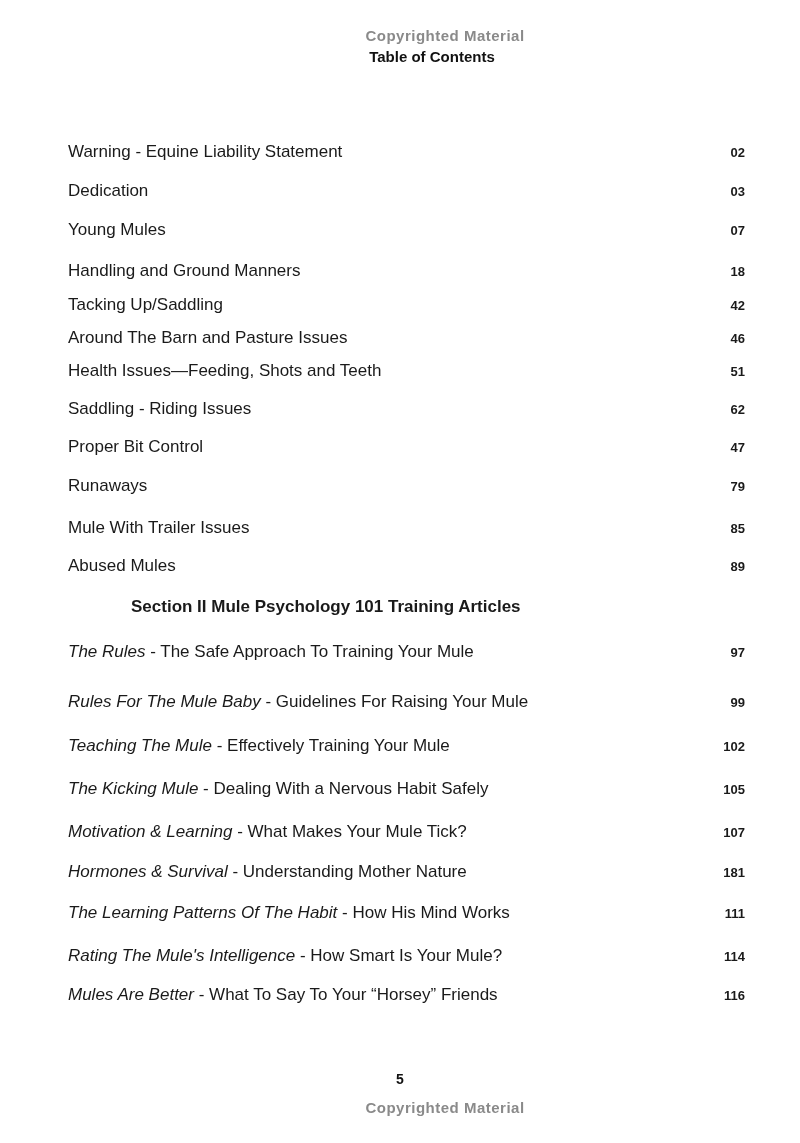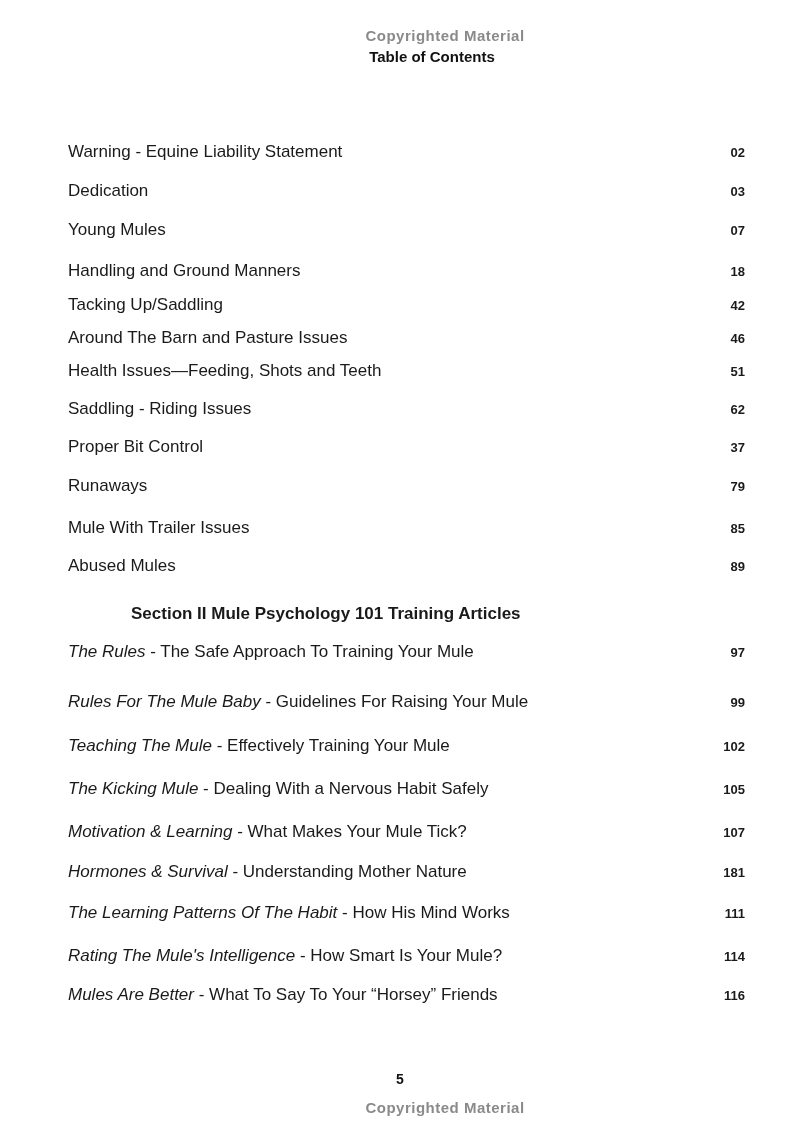--- a/index.html
+++ b/index.html
@@ -58,21 +58,20 @@
     font-weight: bold;
     margin-left: 24px;
   }
   .section-heading {
     position: absolute;
     top: 597px;
     left: 131px;
     font-size: 17px;
     font-weight: bold;
     white-space: nowrap;
-    margin-top: 7px;
   }
   .folio {
     position: absolute;
     left: 0;
     top: 1071px;
     width: 100%;
     text-align: center;
     font-size: 14px;
     font-weight: bold;
     color: #111111;
@@ -121,21 +120,21 @@
       <span class="p">51</span>
     </div>
 
   <div class="row" style="top:399px">
       <span class="t"><em></em><span>Saddling - Riding Issues</span><strong></strong></span>
       <span class="p">62</span>
     </div>
 
   <div class="row" style="top:437px">
       <span class="t"><em></em><span>Proper Bit Control</span><strong></strong></span>
-      <span class="p">37</span>
+      <span class="p">47</span>
     </div>
 
   <div class="row" style="top:476px">
       <span class="t"><em></em><span>Runaways</span><strong></strong></span>
       <span class="p">79</span>
     </div>
 
   <div class="row" style="top:518px">
       <span class="t"><em></em><span>Mule With Trailer Issues</span><strong></strong></span>
       <span class="p">85</span>

